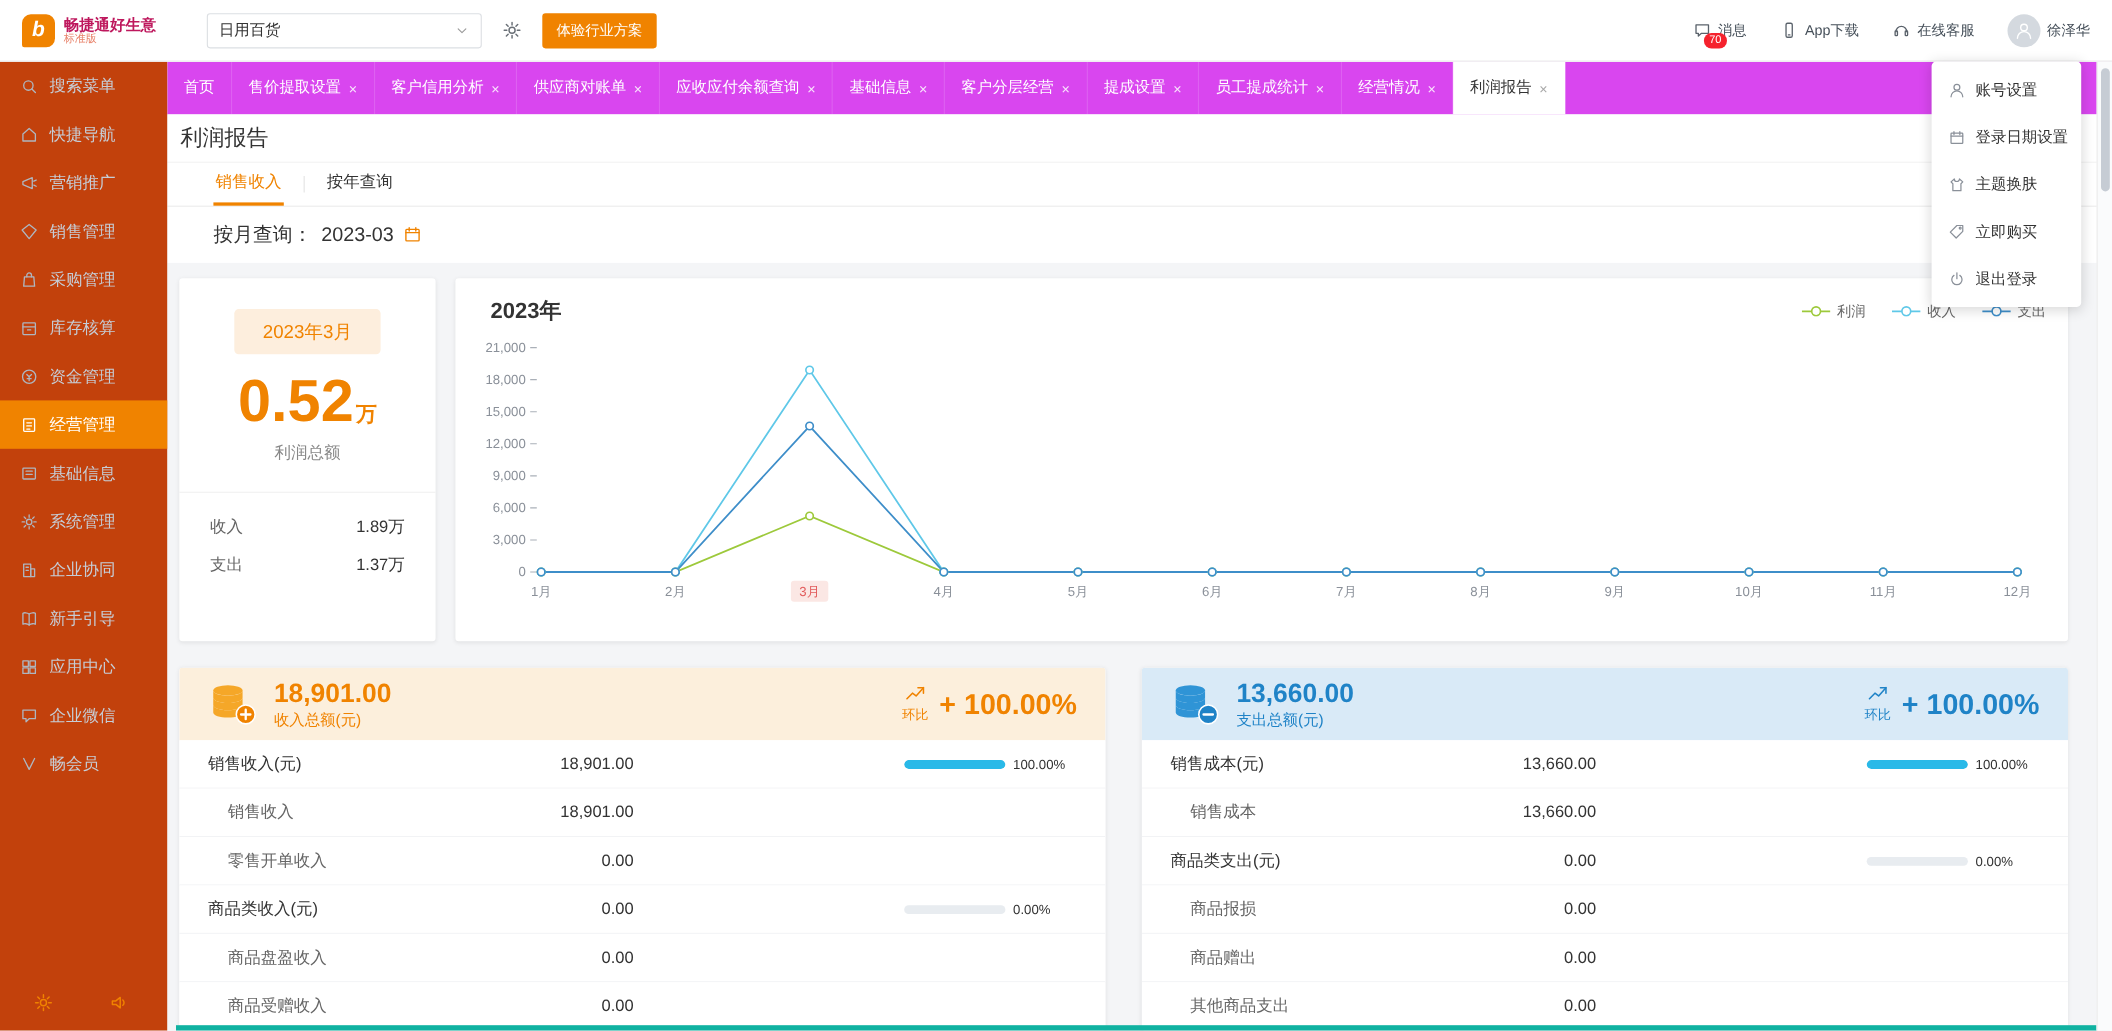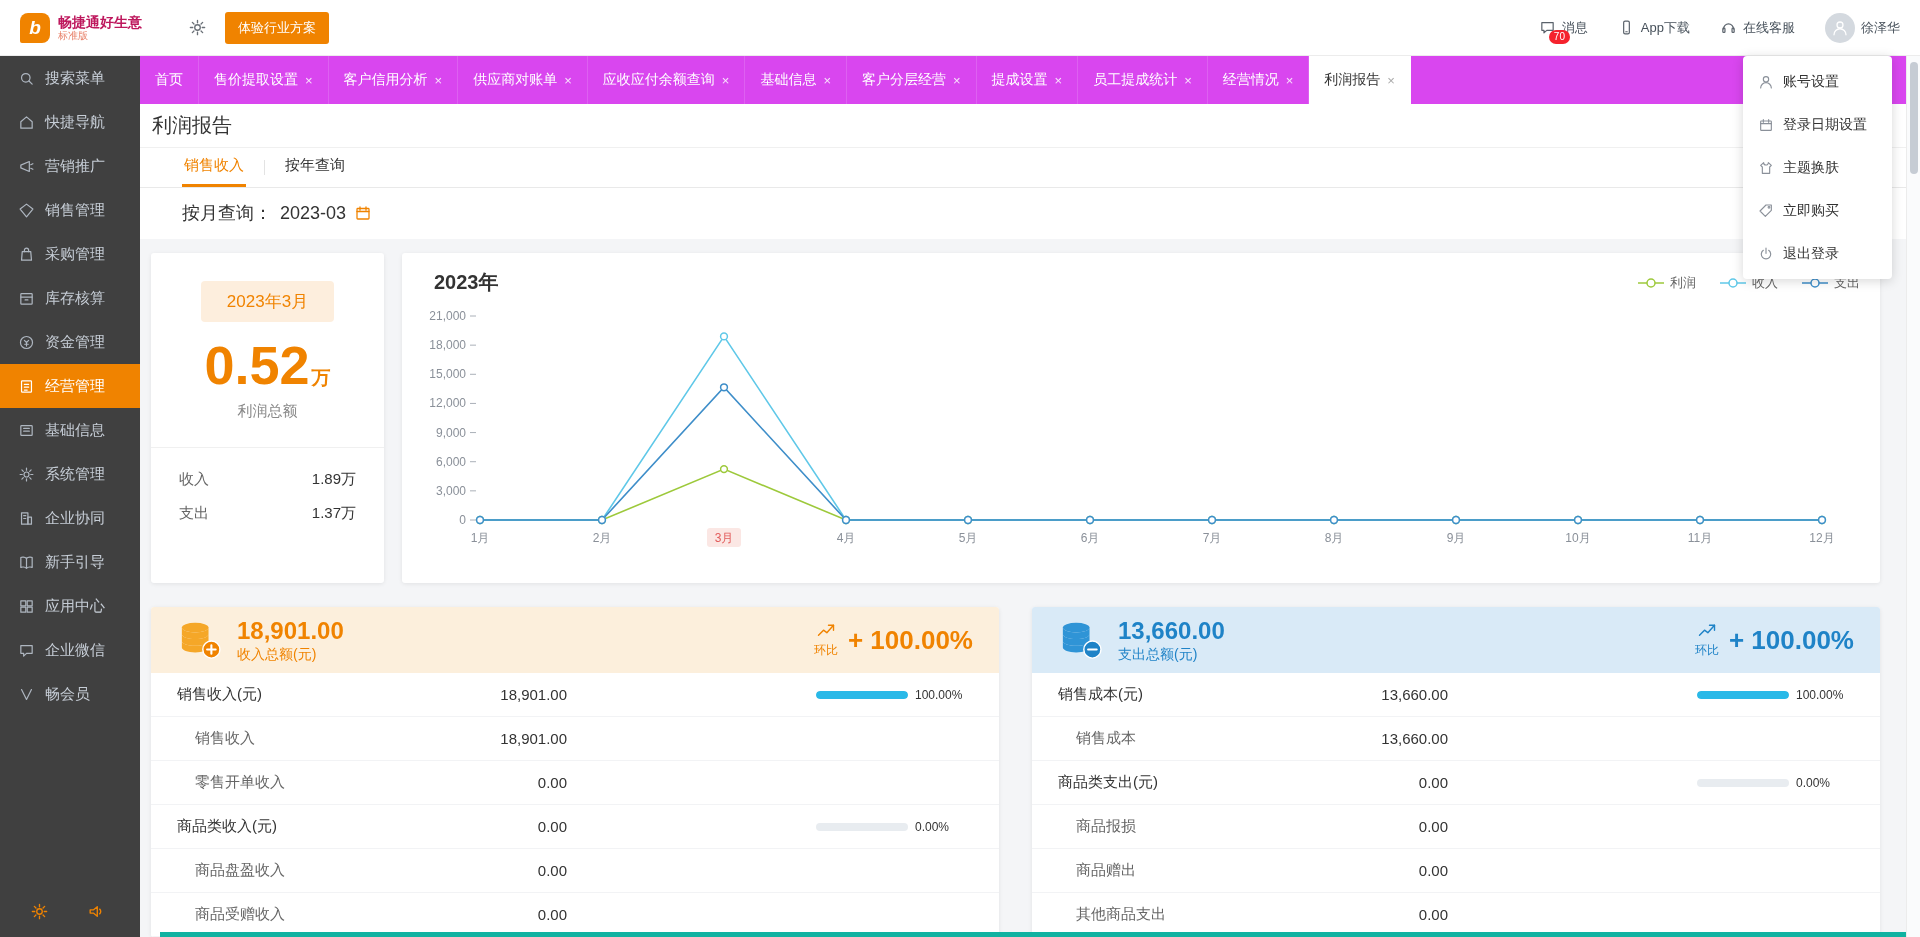--- a/index.html
+++ b/index.html
@@ -31,21 +31,21 @@
   .topbar-item .icon { width:17px; height:17px; color:#5a626b; }
   .badge-wrap { position:relative; display:inline-flex; }
   .badge { position:absolute; top:-9px; left:10px; background:#f5222d; color:#fff; font-size:10px;
            line-height:1; padding:2px 5px; border-radius:8px;margin-top:20px; }
   .avatar { width:30px; height:30px; border-radius:50%; background:#d4d9df; display:flex; align-items:center;
             justify-content:center; color:#fff; overflow:hidden; }
   .avatar .icon { width:18px; height:18px; color:#fff; }
 
   
   .app { position:absolute; top:56px; left:0; width:1920px; height:881px; display:flex; }
-  .sidebar { width:140px; flex:none; background:#404040; position:relative; z-index:20; }
+  .sidebar { width:152px; flex:none; background:#c2410c; position:relative; z-index:20; }
   .side-item { height:44px; display:flex; align-items:center; gap:10px; padding-left:18px;
                color:#c6cdd6; font-size:15px; cursor:pointer; }
   .side-item .icon { width:17px; height:17px; color:#aeb6c0; }
   .side-item.active { background:#f08300; color:#fff; }
   .side-item.active .icon { color:#fff; }
   .sidebar-footer { position:absolute; bottom:0; left:0; width:100%; height:52px; display:flex;
                     align-items:center; justify-content:space-between; padding:0 34px 0 30px; }
   .sidebar-footer .icon { width:19px; height:19px; color:#f08300; cursor:pointer; }
 
   .main { flex:1; display:flex; flex-direction:column; overflow:hidden; background:#f4f5f7; }
@@ -118,21 +118,21 @@
            border-bottom:1px solid #f2f3f5; background:#fff; }
   .s-label { flex:0 0 30%; color:#333; }
   .s-row.sub .s-label { color:#666; padding-left:18px; }
   .s-value { flex:0 0 19%; text-align:right; color:#333; }
   .s-sp { flex:1; }
   .s-bar { width:92px; height:8px; border-radius:4px; background:#e8ecf0; overflow:hidden; }
   .s-bar-fill { display:block; height:100%; background:#29b9e8; border-radius:4px; }
   .s-pct { width:58px; margin-left:7px; font-size:12px; color:#333; }
 
   
-  .user-menu { position:absolute; top:56px; right:28px; width:149px; background:#fff; border-radius:4px;
+  .user-menu { position:absolute; top:56px; right:28px; width:136px; background:#fff; border-radius:4px;
                box-shadow:0 2px 12px rgba(0,0,0,.16); z-index:40; padding:4px 0; }
   .menu-item { height:43px; display:flex; align-items:center; gap:9px; padding-left:15px; font-size:14px;
                color:#333; cursor:pointer; }
   .menu-item .icon { width:16px; height:16px; color:#8a9099; }
 
   .scrollbar { position:absolute; top:56px; right:0; bottom:0; width:14px; background:#fafbfc;
                border-left:1px solid #ececec; z-index:26; }
   .scroll-thumb { position:absolute; top:6px; left:3px; width:8px; height:112px; border-radius:4px;
                   background:#c6ccd4; cursor:pointer; }
 
@@ -142,20 +142,28 @@
 <body>
 
 <header class="topbar">
   <div class="topbar-left">
     <div class="logo">
       <span class="logo-mark">b</span>
       <div class="logo-text">
         <span class="logo-title">畅捷通好生意</span>
         <span class="logo-badge">标准版</span>
       </div>
+    </div>
+    <div class="company-select">
+      <span>日用百货</span>
+      <span class="icon">
+          <svg viewBox="0 0 24 24" fill="none" stroke="currentColor" stroke-width="1.7" stroke-linecap="round" stroke-linejoin="round">
+            <path d="M6 9l6 6 6-6"></path>
+          </svg>
+        </span>
     </div>
     <span class="icon topbar-gear">
         <svg viewBox="0 0 24 24" fill="none" stroke="currentColor" stroke-width="1.7" stroke-linecap="round" stroke-linejoin="round">
           <circle cx="12" cy="12" r="3.5"></circle>
           <path d="M12 3v3M12 18v3M3 12h3M18 12h3M5.5 5.5l2 2M16.5 16.5l2 2M18.5 5.5l-2 2M7.5 16.5l-2 2"></path>
         </svg>
       </span>
     <button class="trial-btn">体验行业方案</button>
   </div>
   <div class="topbar-right">

